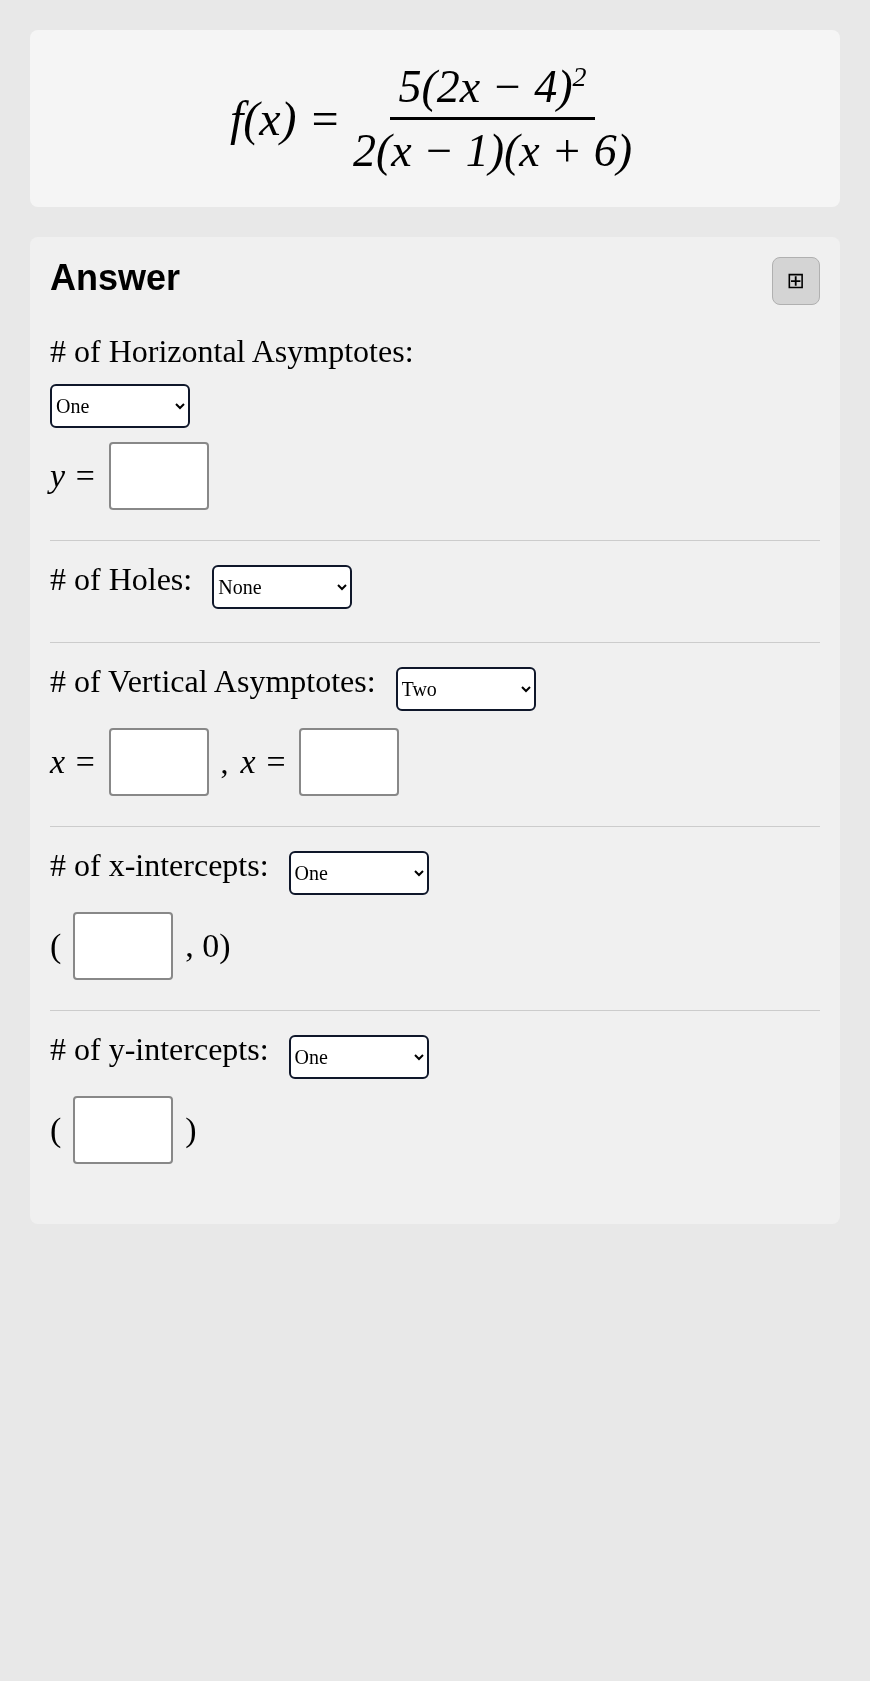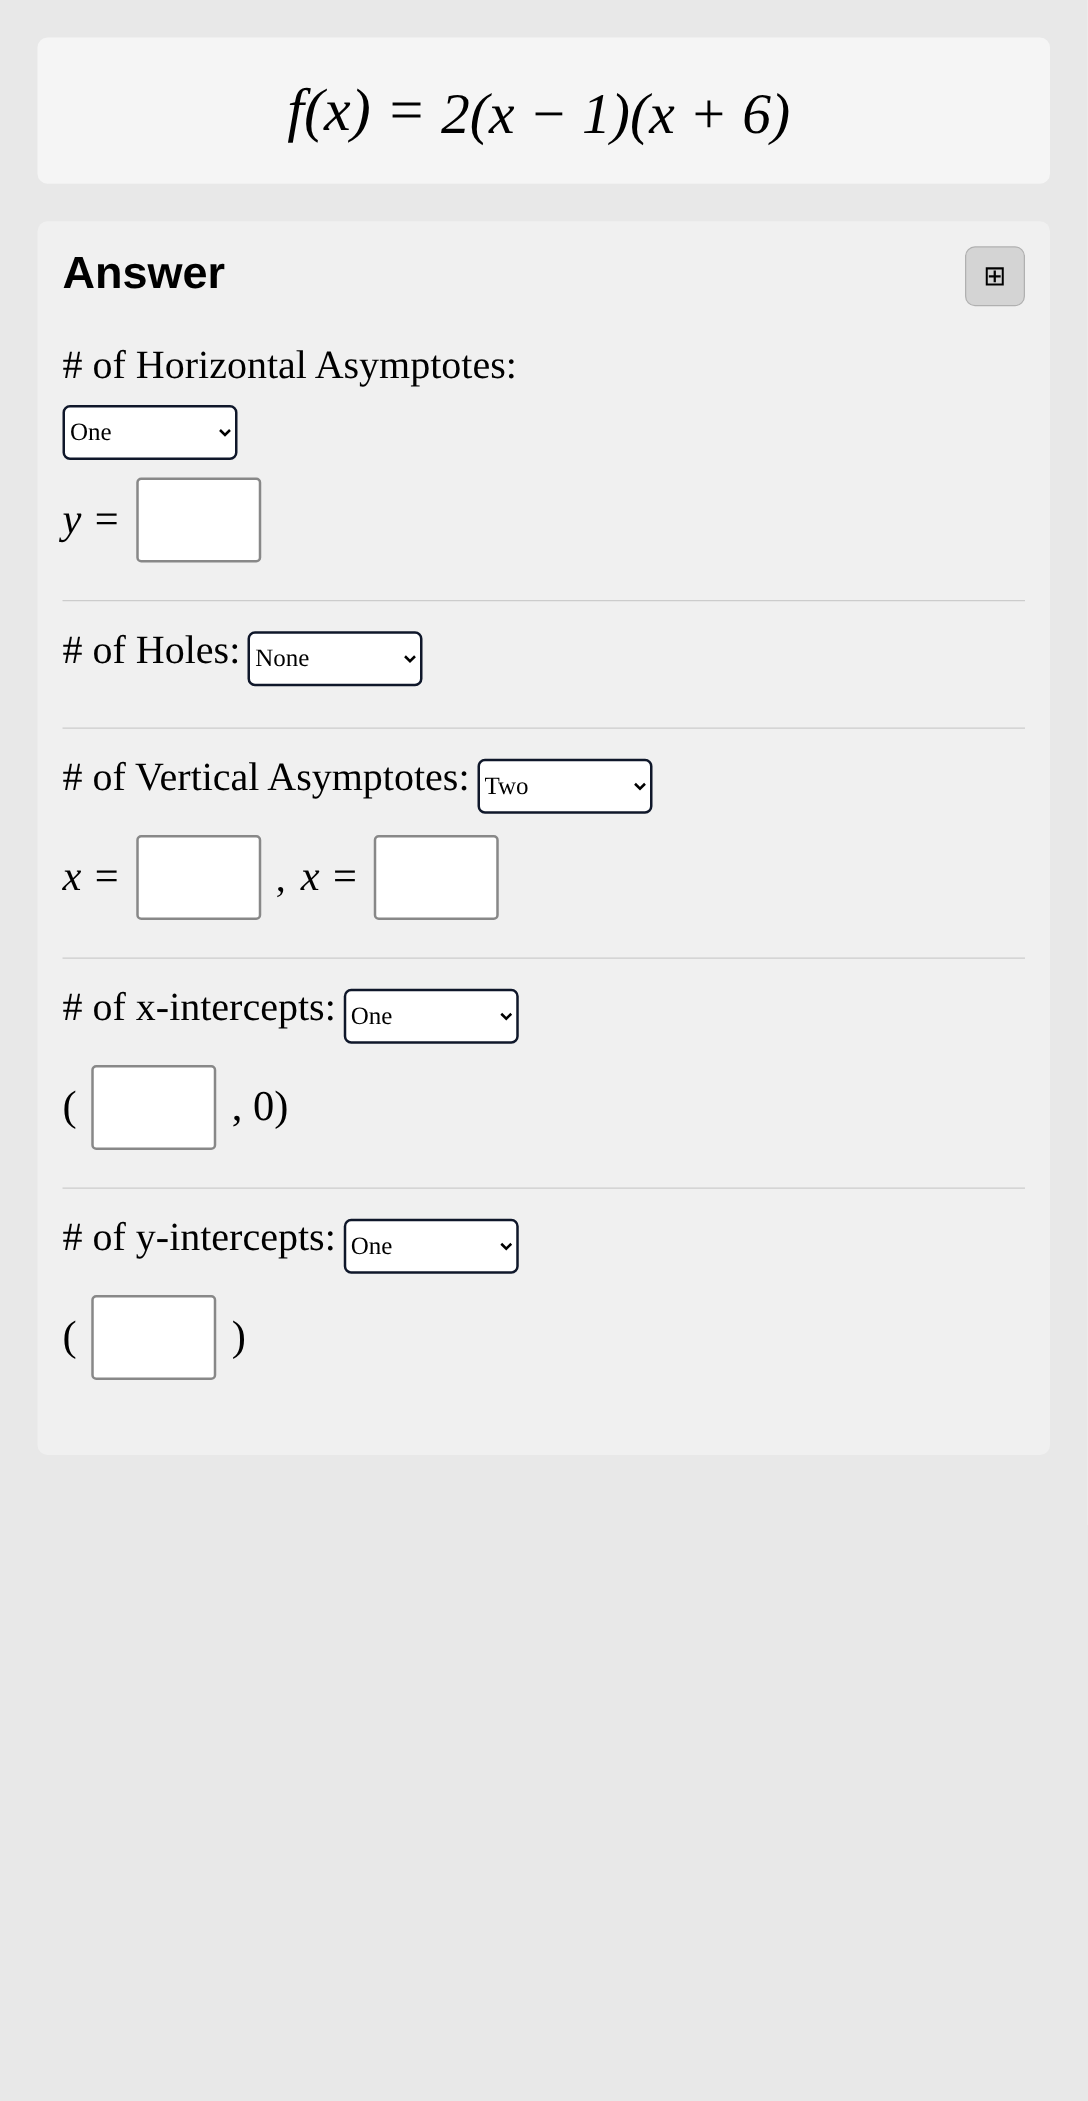--- a/index.html
+++ b/index.html
@@ -82,21 +82,21 @@
 
     .question-label {
       font-size: 32px;
       font-family: Liberation Serif, serif;
       margin-bottom: 14px;
     }
 
     .dropdown-row {
       display: flex;
       align-items: center;
-      gap: 6px;
+      gap: 20px;
       flex-wrap: wrap;
     }
 
     select {
       font-size: 20px;
       font-family: Georgia, serif;
       padding: 8px 0;
       border: 2px solid #0f172a;
       border-radius: 6px;
       background: #fff;
@@ -148,20 +148,21 @@
       vertical-align: super;
     }
   </style>
 </head>
 <body>
 
 <div class="formula-section">
   <div class="formula">
     <span>f(x) =</span>
     <span class="fraction">
+      <span class="numerator">5(2<i>x</i> − 4)<sup>2</sup></span>
       <span class="denominator">2(<i>x</i> − 1)(<i>x</i> + 6)</span>
     </span>
   </div>
 </div>
 
 <div class="answer-section">
 
   <div class="answer-header">
     <span class="answer-title">Answer</span>
     <button class="keyboard-btn">

